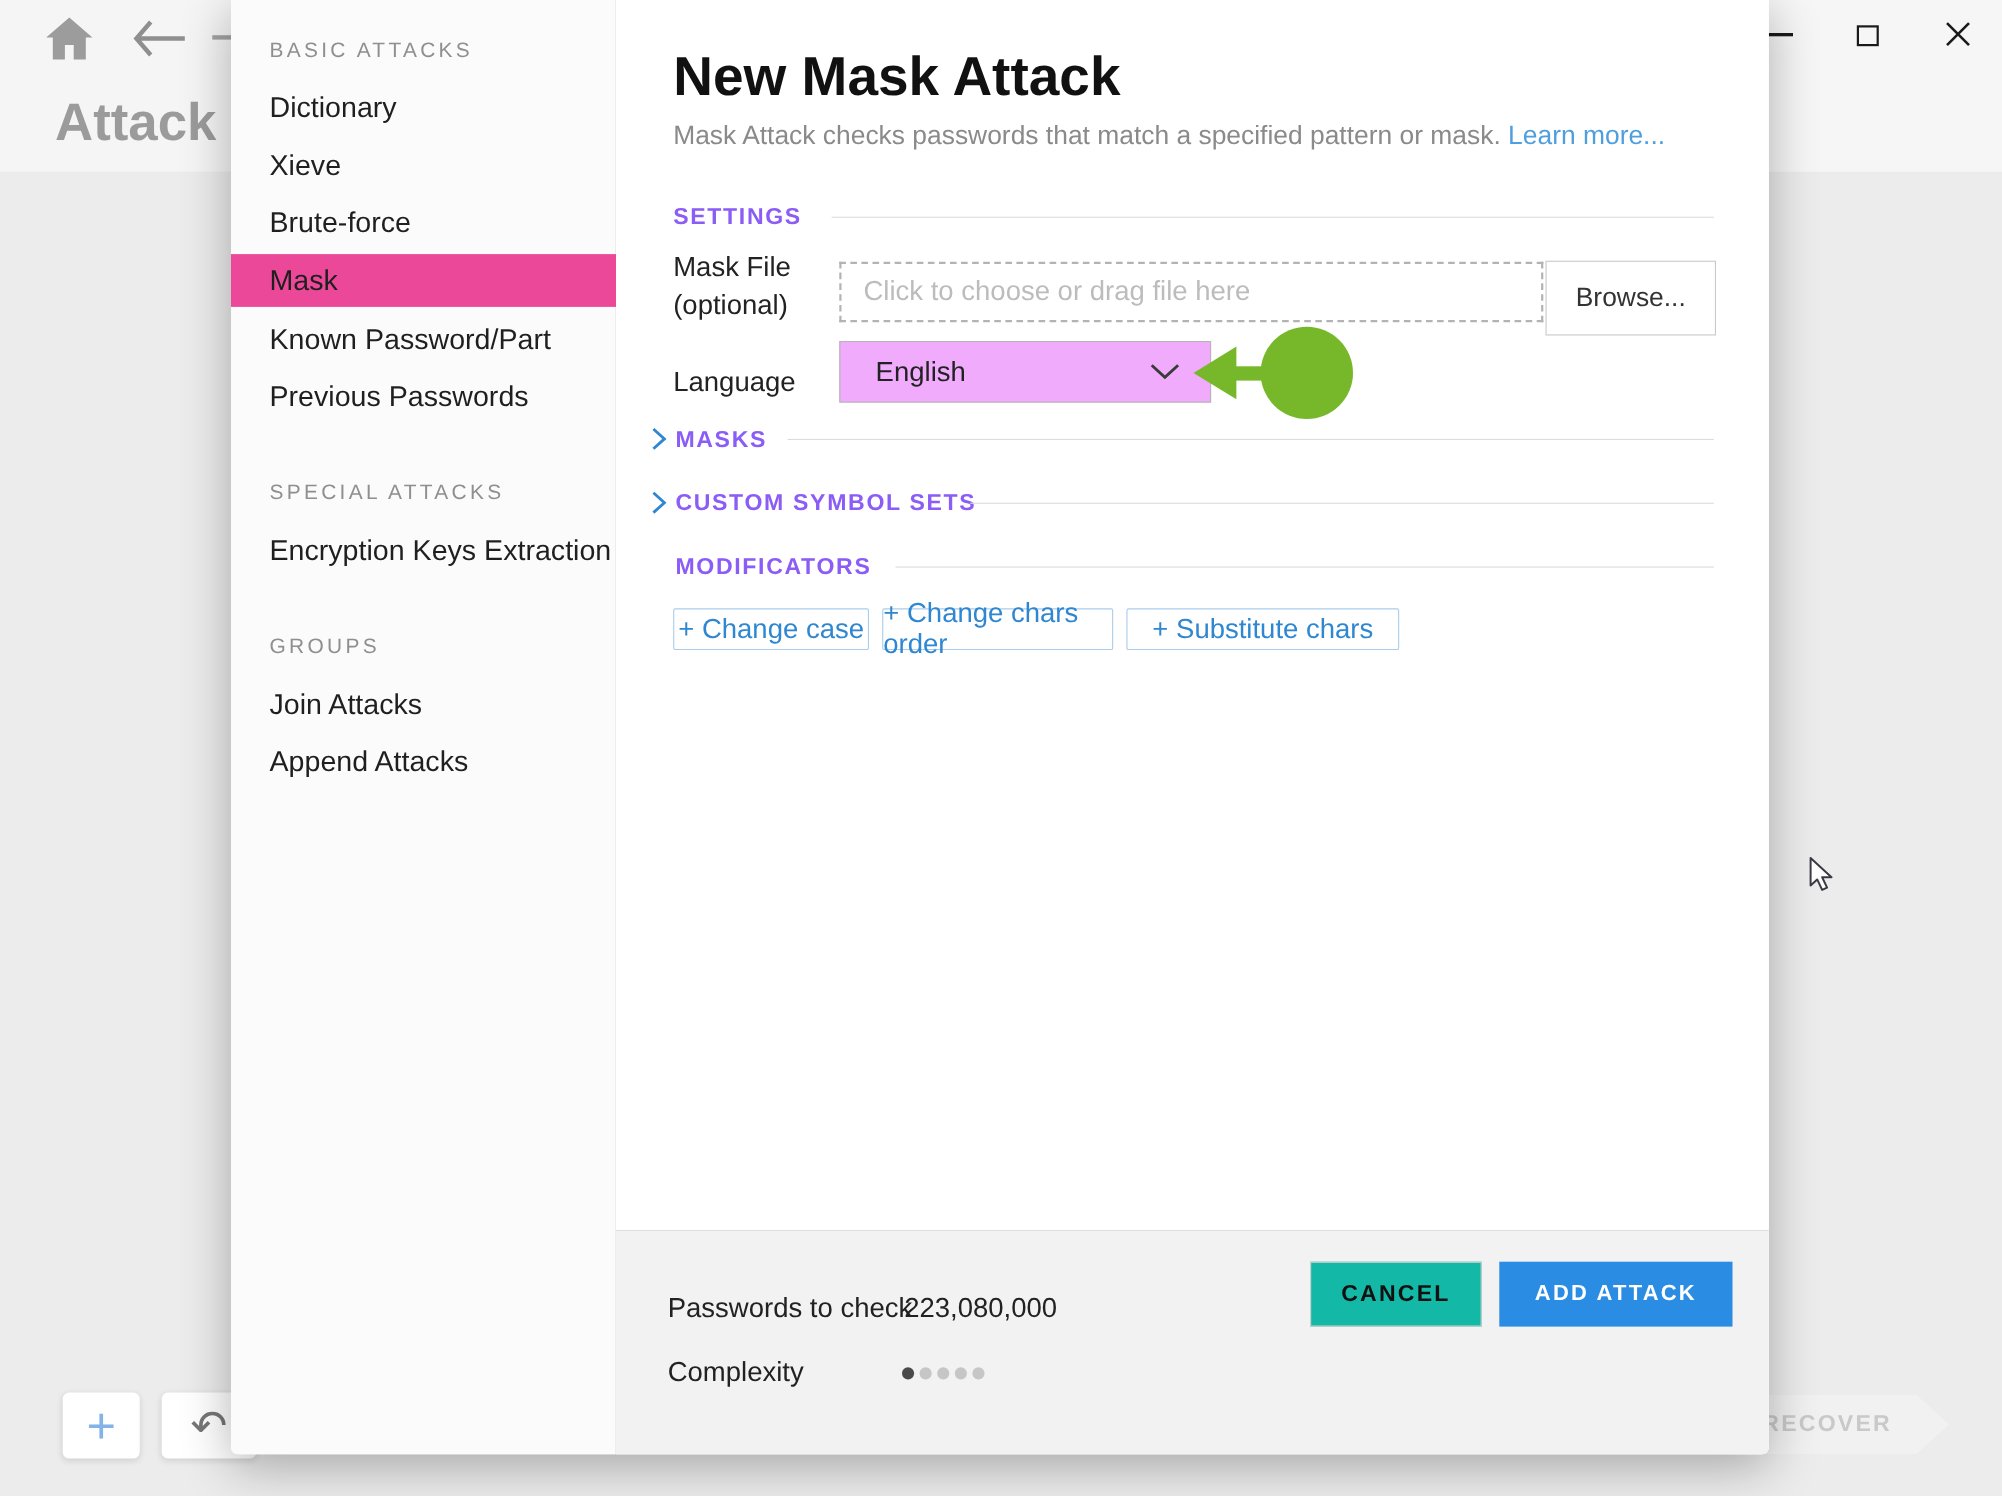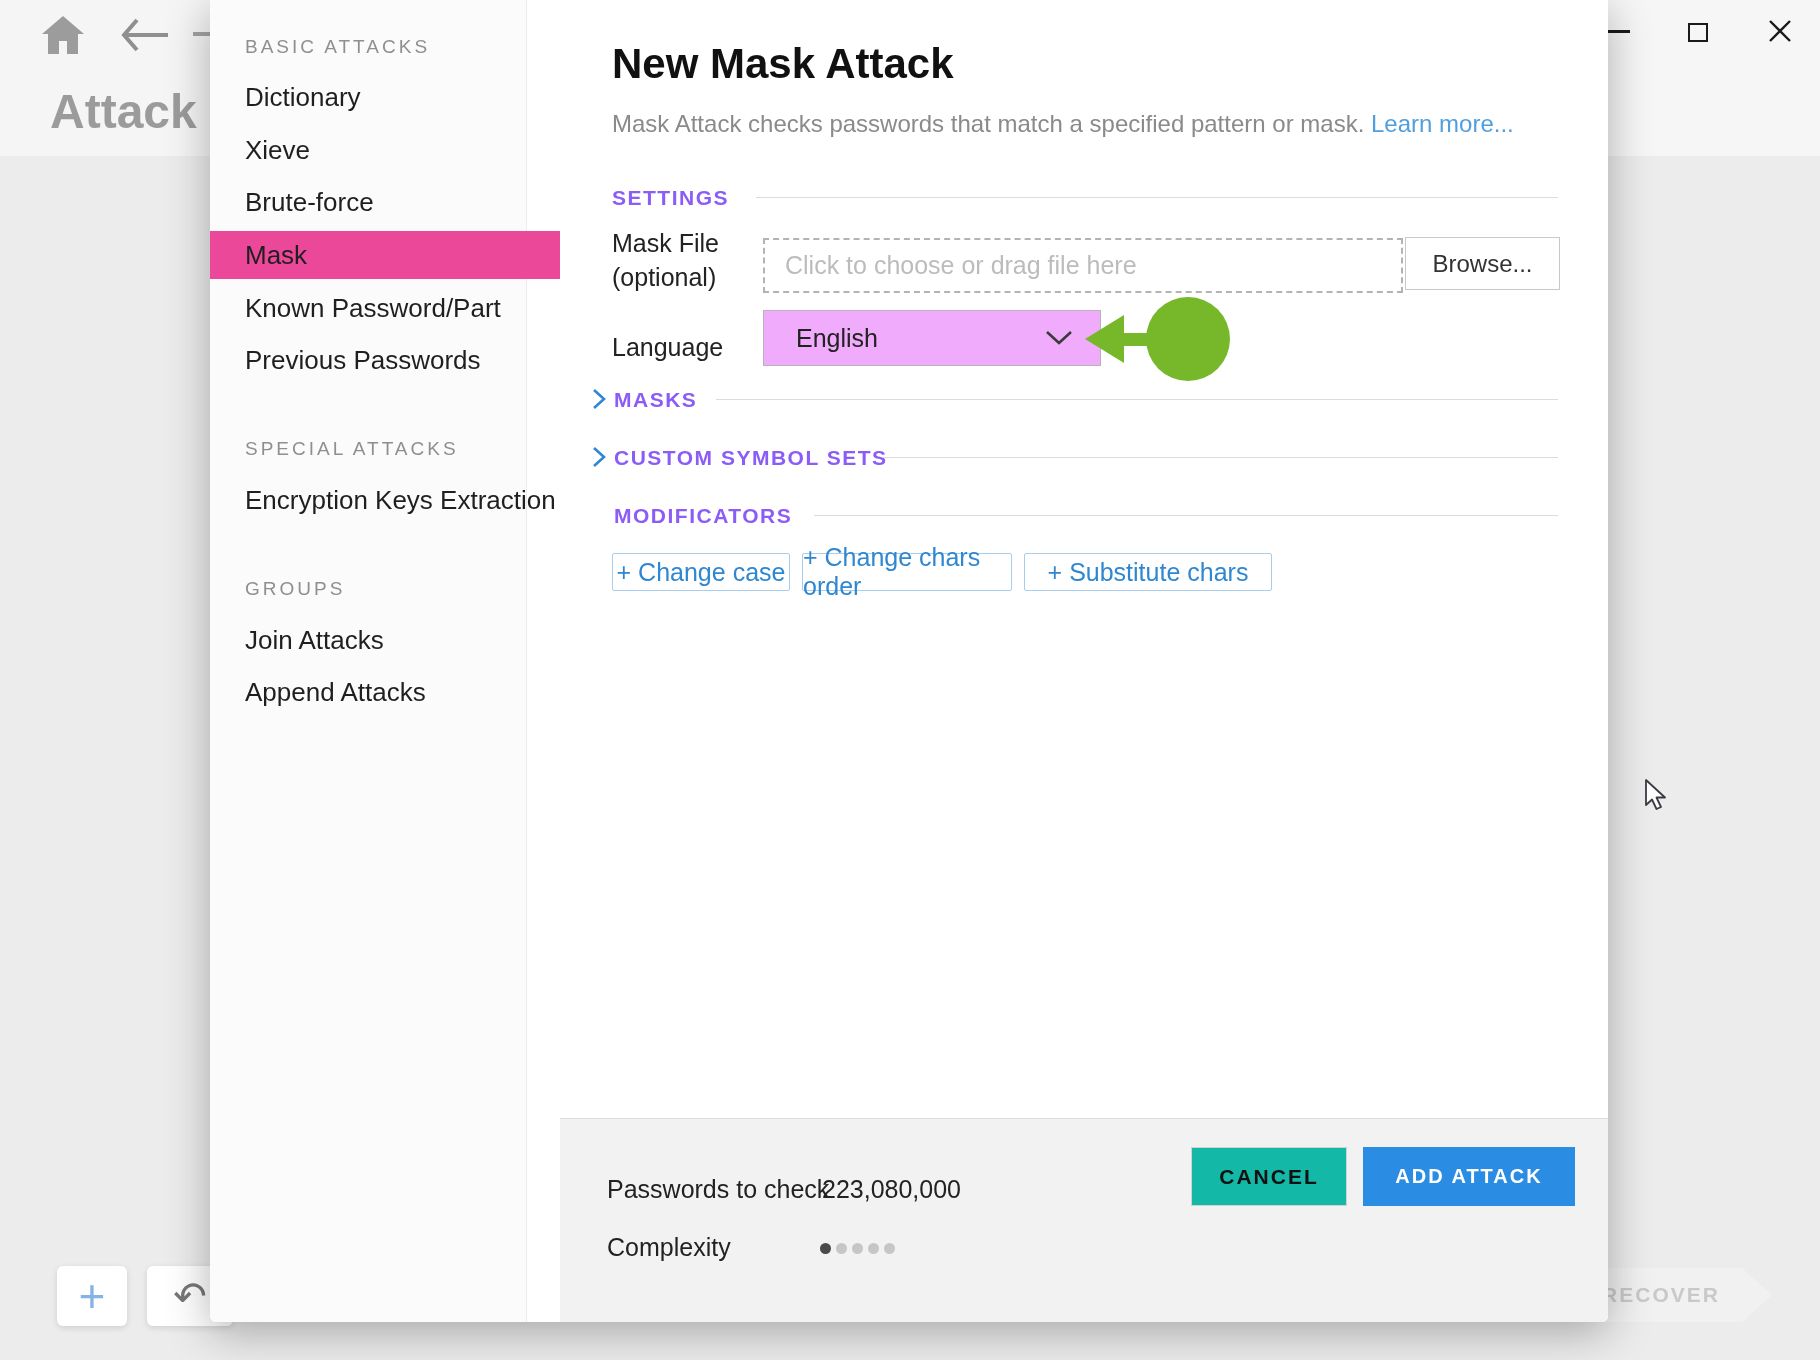--- a/index.html
+++ b/index.html
@@ -24,43 +24,43 @@
                  display:flex; align-items:center; justify-content:center; padding-right:26px; }
   .win-btn { position:absolute; cursor:default; }
   .min-btn { left:1604px; top:30px; width:26px; height:4px; }
   .min-btn::after { content:""; position:absolute; left:0; top:0; width:26px; height:3px; background:#1a1a1a; }
   .max-btn { left:1688px; top:23px; width:20px; height:19px; border:2.5px solid #1a1a1a; background:transparent; }
   .close-btn { left:1768px; top:19px; width:24px; height:24px; }
 
   
   .panel { position:absolute; left:210px; top:0; width:1398px; height:1322px;
            box-shadow:0 10px 45px rgba(0,0,0,.30); border-radius:0 0 6px 6px; background:#fff; }
-  .sidebar { position:absolute; left:0; top:0; width:317px; height:1322px; background:#fbfbfb;
+  .sidebar { position:absolute; left:0; top:0; width:350px; height:1322px; background:#fbfbfb;
              border-radius:0 0 0 6px; border-right:1px solid #ededed; }
   .side-header { position:absolute; left:35px; font-size:19px; letter-spacing:3px; color:#8f8f8f; }
   .side-item { position:absolute; left:0; width:350px; height:48px; line-height:48px; padding-left:35px;
                font-size:26px; color:#1f1f1f; cursor:pointer; }
   .side-item.selected { background:#ec4899; }
 
   .dialog { position:absolute; left:350px; top:0; width:1048px; height:1322px; background:#fff;
             border-radius:0 0 6px 0; }
-  .dlg-title { position:absolute; left:52px; top:40px; font-size:42px; font-weight:700; color:#111; }
+  .dlg-title { position:absolute; left:52px; top:40px; font-size:50px; font-weight:700; color:#111; }
   .dlg-sub { position:absolute; left:52px; top:110px; font-size:24px; color:#8a8a8a; }
   .dlg-sub .learn-more { color:#4f9fdf; cursor:pointer;margin-top:40px; }
 
   .sec-header { position:absolute; font-size:21px; font-weight:700; letter-spacing:1.5px; color:#8b5cf6; }
   .sec-line { position:absolute; height:1px; background:#dcdcdc; right:50px; }
   .sec-chevron { position:absolute; width:22px; height:22px; }
 
   .field-label { position:absolute; left:52px; font-size:25px; color:#222; line-height:34px; }
 
   .dashed-box { position:absolute; left:203px; top:238px; width:640px; height:55px;
                 border:2px dashed #b3b3b3; display:flex; align-items:center; padding-left:20px; cursor:pointer; }
   .dashed-box .ph { font-size:25px; color:#bcbcbc; }
-  .browse-btn { position:absolute; left:845px; top:237px; width:155px; height:53px; background:#fff;
+  .browse-btn { position:absolute; left:845px; top:237px; width:155px; height:68px; background:#fff;
                 border:1px solid #c9c9c9; font-size:24px; color:#333;
                 display:flex; align-items:center; justify-content:center; cursor:pointer; }
 
   .dropdown { position:absolute; left:203px; top:310px; width:338px; height:56px; background:#f0abfc;
               border:1px solid #b5b5b5; display:flex; align-items:center; padding:0 26px 0 32px; cursor:pointer; }
   .dropdown .val { font-size:25px; color:#222; flex:1; }
 
   .annotation { position:absolute; left:522px; top:292px; width:168px; height:96px; pointer-events:none; }
 
   .mod-btn { position:absolute; top:553px; height:38px; background:#fff; border:1px solid #a9cdec;

